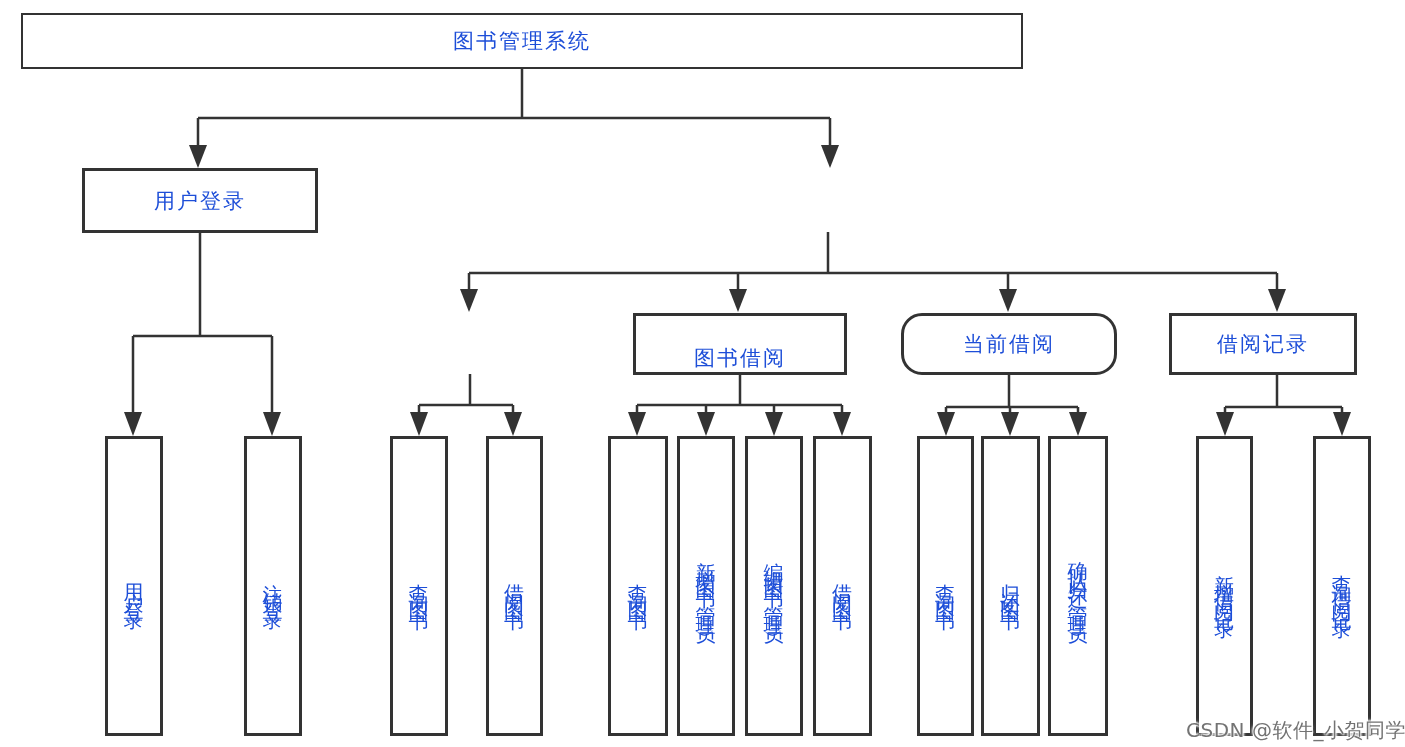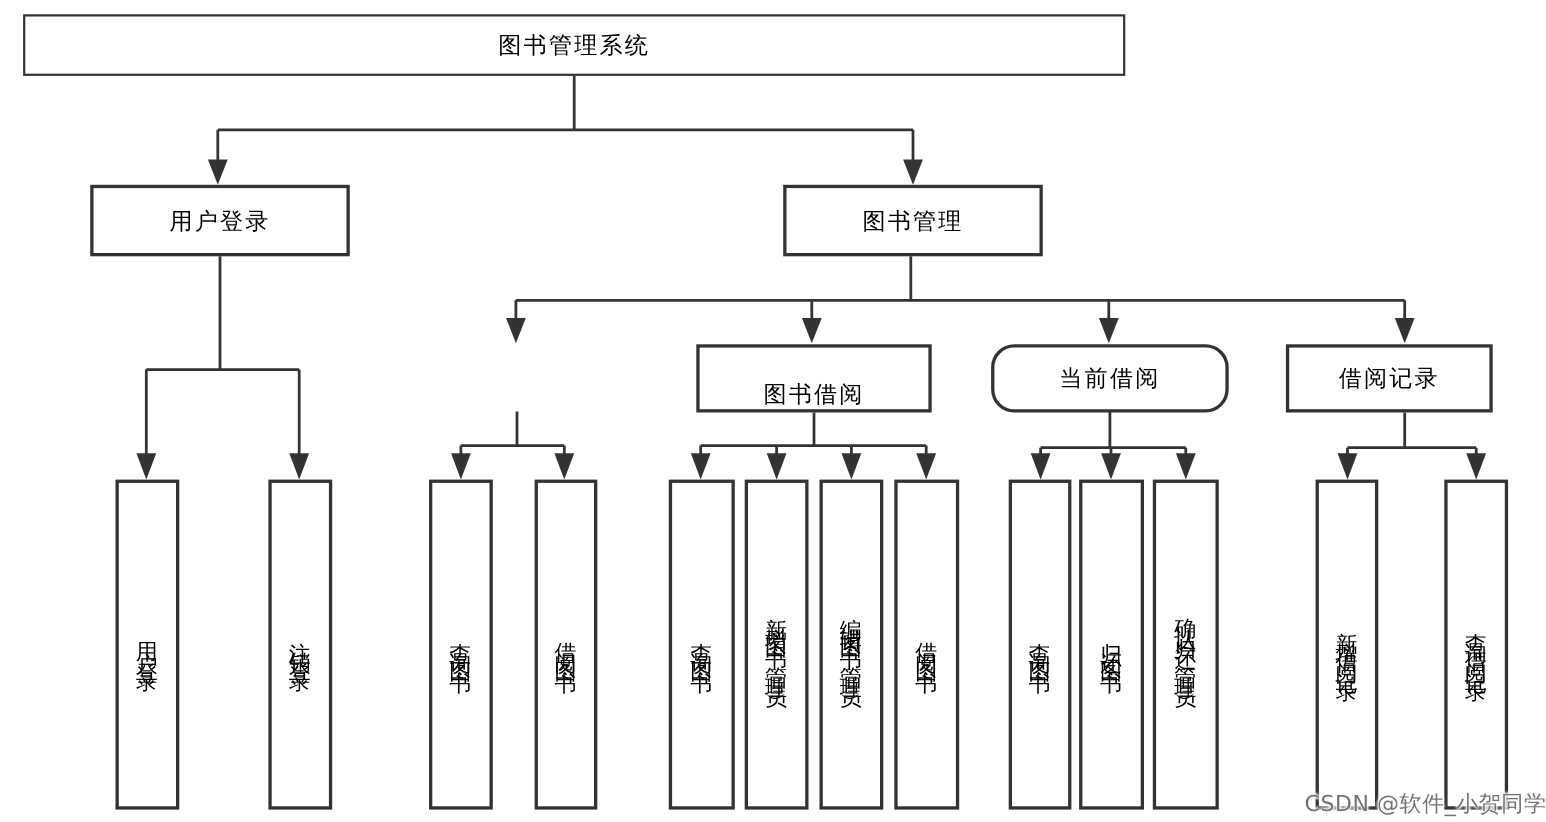--- a/index.html
+++ b/index.html
@@ -12,21 +12,21 @@
     background:#ffffff;
     overflow:hidden;
   }
 
   .wires { position:absolute; left:0; top:0; width:1405px; height:747px; }
 
   .node {
     position:absolute;
     background:#ffffff;
     border:3px solid #333333;
-    color:#000000;
+    color:#1d4ed8;
     display:flex;
     align-items:center;
     justify-content:center;
   }
   .node.root  { border-width:2px; }
   .h-label    { font-size:21px; letter-spacing:2px; white-space:nowrap; }
 
   .leaf-label {
     writing-mode:vertical-lr;
     text-orientation:mixed;
@@ -103,23 +103,20 @@
     </g>
   </svg>
 
   <div class="node root" style="left:21px; top:13px; width:1002px; height:56px;">
     <span class="h-label">图书管理系统</span>
   </div>
 
   <div class="node" style="left:82px; top:168px; width:236px; height:65px;">
     <span class="h-label">用户登录</span>
   </div>
-  <div class="node" style="left:712px; top:168px; width:236px; height:65px;">
-    <span class="h-label">图书管理</span>
-  </div>
 
   <div class="node" style="left:633px; top:313px; width:214px; height:62px;align-items:flex-end;">
     <span class="h-label">图书借阅</span>
   </div>
   <div class="node" style="left:901px; top:313px; width:216px; height:62px;border-radius:21px;">
     <span class="h-label">当前借阅</span>
   </div>
   <div class="node" style="left:1169px; top:313px; width:188px; height:62px;">
     <span class="h-label">借阅记录</span>
   </div>

